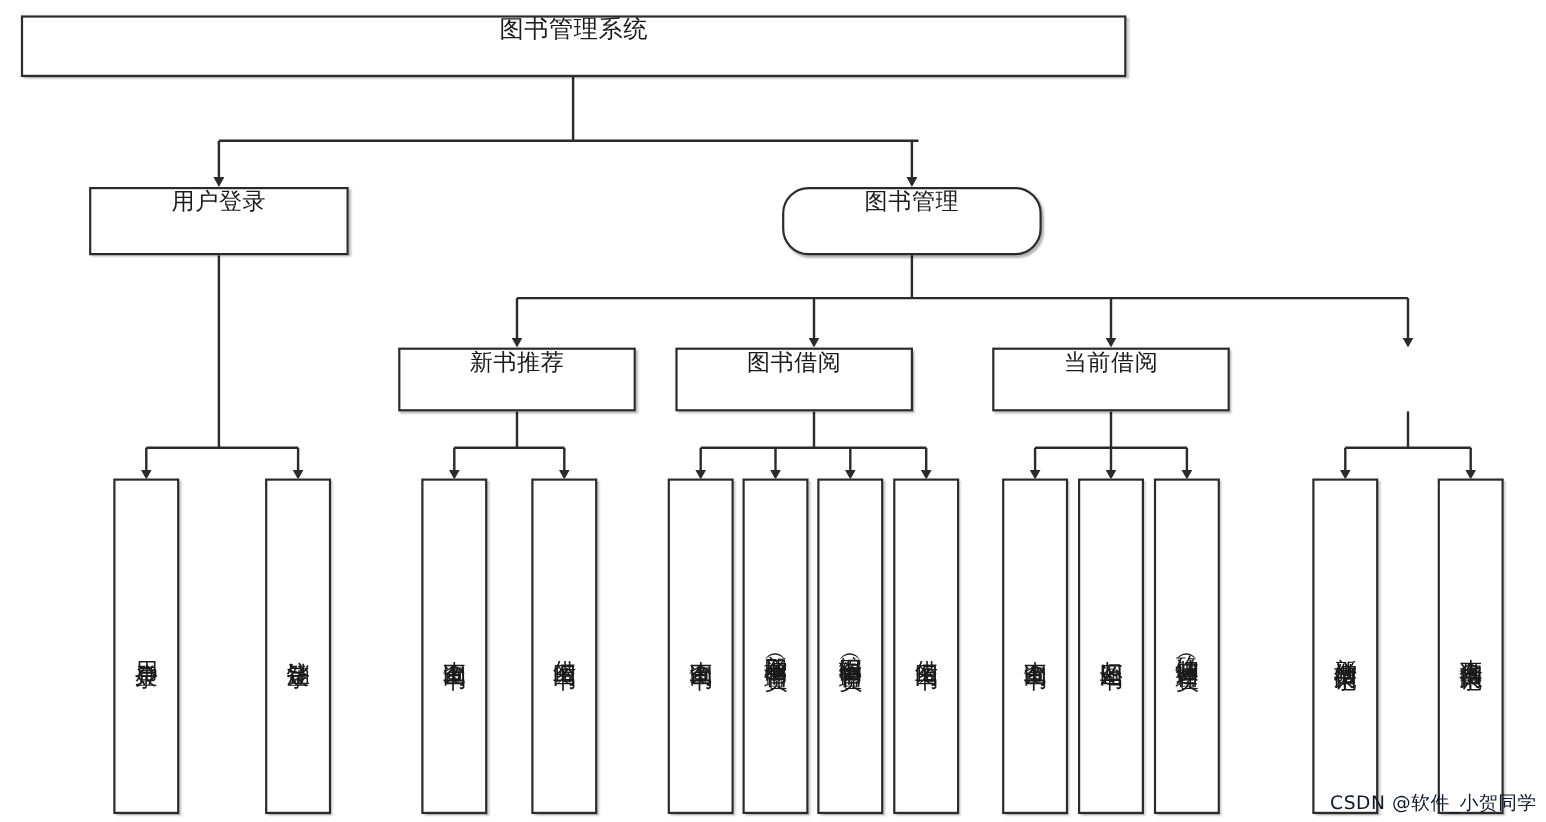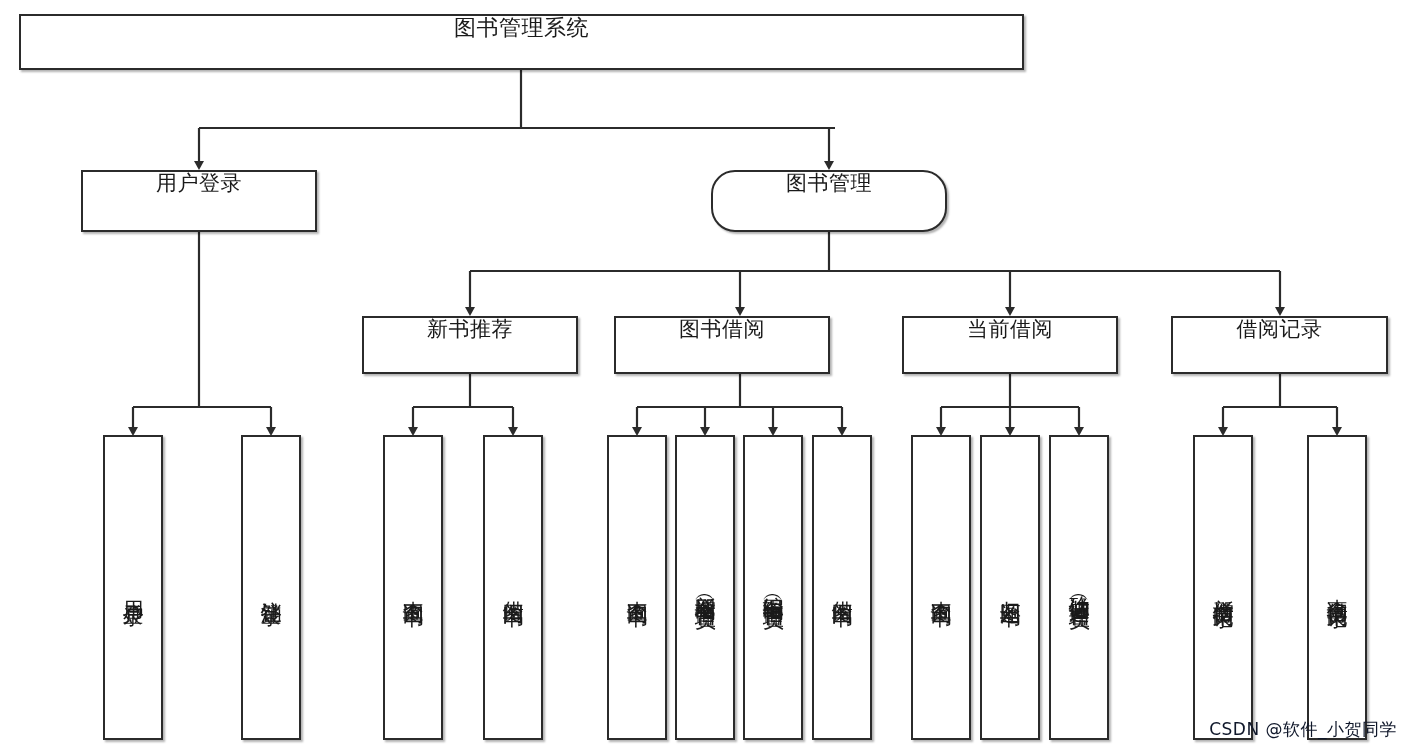--- a/index.html
+++ b/index.html
@@ -133,23 +133,20 @@
 
   <div class="node" style="left:362px; top:316px; width:216px; height:58px;">
     <span class="lbl">新书推荐</span>
   </div>
   <div class="node" style="left:614px; top:316px; width:216px; height:58px;">
     <span class="lbl">图书借阅</span>
   </div>
   <div class="node" style="left:902px; top:316px; width:216px; height:58px;">
     <span class="lbl">当前借阅</span>
   </div>
-  <div class="node" style="left:1171px; top:316px; width:217px; height:58px;">
-    <span class="lbl">借阅记录</span>
-  </div>
 
   <div class="node leaf" style="left:103px; top:435px; width:60px; height:305px;">
     <span class="lbl">用户登录</span>
   </div>
   <div class="node leaf" style="left:241px; top:435px; width:60px; height:305px;">
     <span class="lbl">注销登录</span>
   </div>
 
   <div class="node leaf" style="left:383px; top:435px; width:60px; height:305px;">
     <span class="lbl">查询图书</span>

